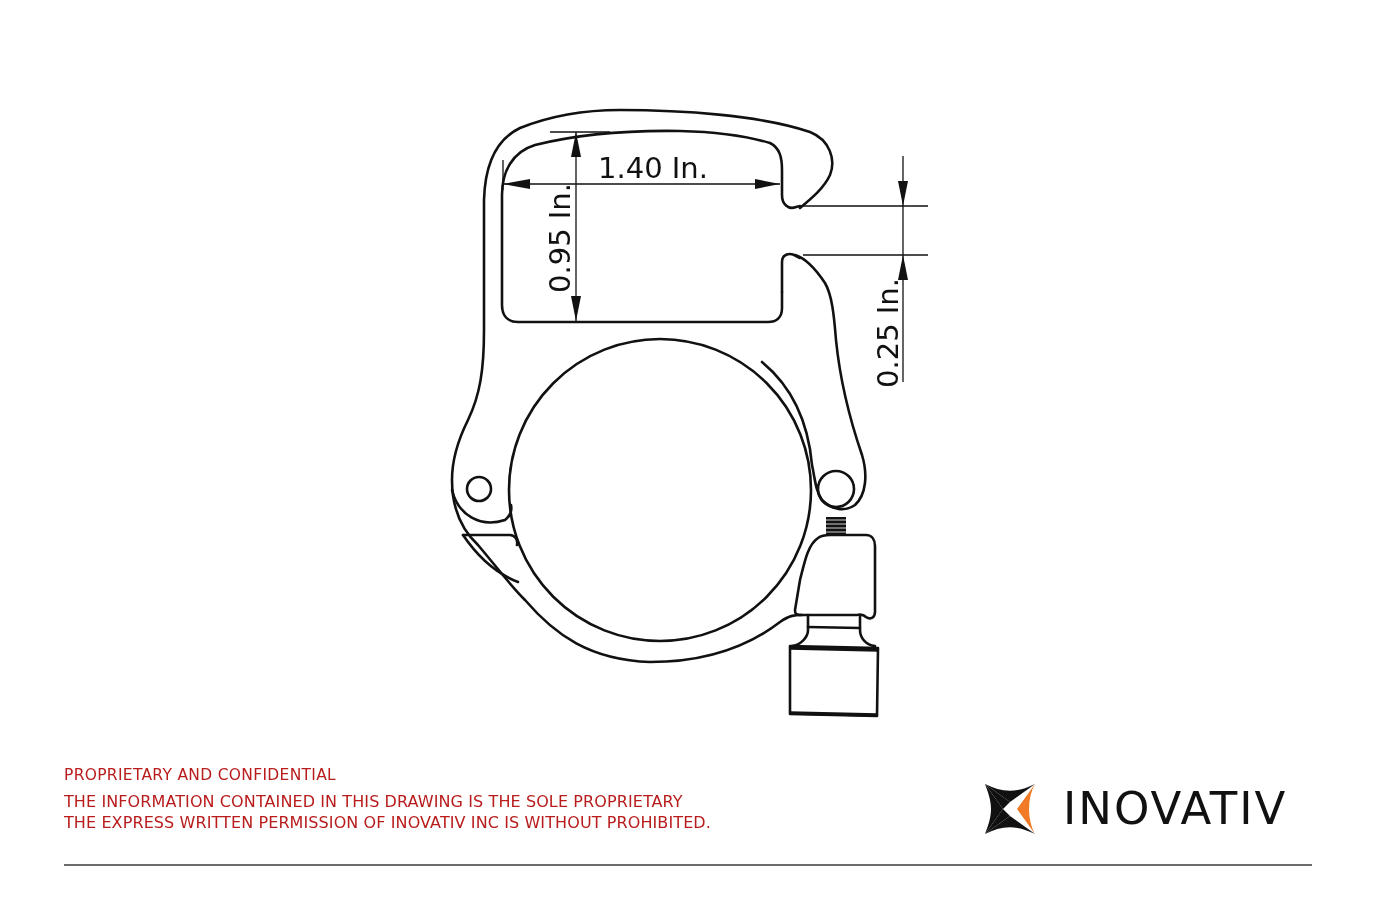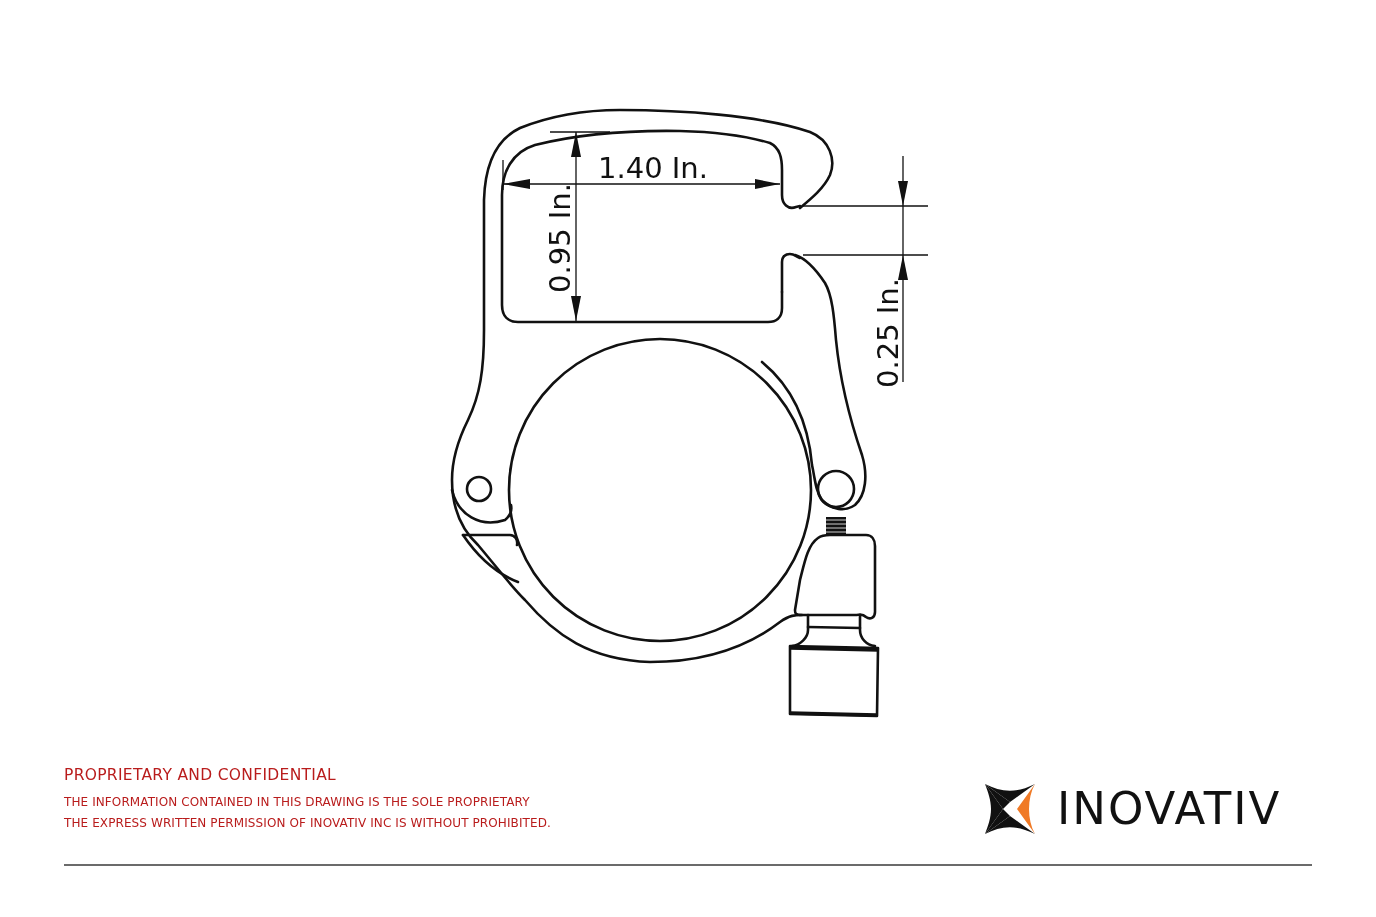--- a/index.html
+++ b/index.html
@@ -4,24 +4,24 @@
   <style>
     html, body { margin: 0; padding: 0; background: #ffffff; }
     body { width: 1376px; height: 917px; position: relative; overflow: hidden; font-family: "Liberation Sans", "DejaVu Sans", sans-serif; }
     .drawing { position: absolute; left: 0; top: 0; width: 1376px; height: 917px; }
     .drawing svg { width: 1376px; height: 917px; display: block; }
     .outline { fill: none; stroke: #111111; stroke-width: 2.6; stroke-linejoin: round; stroke-linecap: round; }
     .thin { fill: none; stroke: #111111; stroke-width: 1.3; }
     .dimtext { font-family: "DejaVu Sans", sans-serif; font-size: 29px; fill: #111111; }
     .footer-left { position: absolute; left: 64px; top: 766px; color: #b91c1c; }
     .footer-title { font-size: 15.5px; letter-spacing: 0.3px; margin: 0 0 8px 0; font-weight: normal; font-family: "DejaVu Sans", sans-serif; }
-    .footer-line { font-size: 12px; line-height: 20.5px; letter-spacing: 0.1px; font-family: "DejaVu Sans", sans-serif; white-space: nowrap; }
+    .footer-line { font-size: 16px; line-height: 20.5px; letter-spacing: 0.1px; font-family: "DejaVu Sans", sans-serif; white-space: nowrap; }
     .brand { position: absolute; left: 983px; top: 782px; height: 54px; display: flex; align-items: center; }
     .brand-logo { width: 54px; height: 54px; display: block; }
-    .brand-name { margin-left: 20px; font-family: "DejaVu Sans", sans-serif; font-size: 45px; letter-spacing: 2px; color: #111111; font-weight: normal; line-height: 54px; }
+    .brand-name { margin-left: 26px; font-family: "DejaVu Sans", sans-serif; font-size: 45px; letter-spacing: 2px; color: #111111; font-weight: normal; line-height: 54px; }
     .rule { position: absolute; left: 64px; top: 864px; width: 1248px; height: 2px; background: #6b6b6b; }
   </style>
 </head>
 <body>
 
 <div class="drawing">
   <svg viewBox="0 0 1376 917" xmlns="http://www.w3.org/2000/svg">
 
     <g>
       <path class="outline" d="

